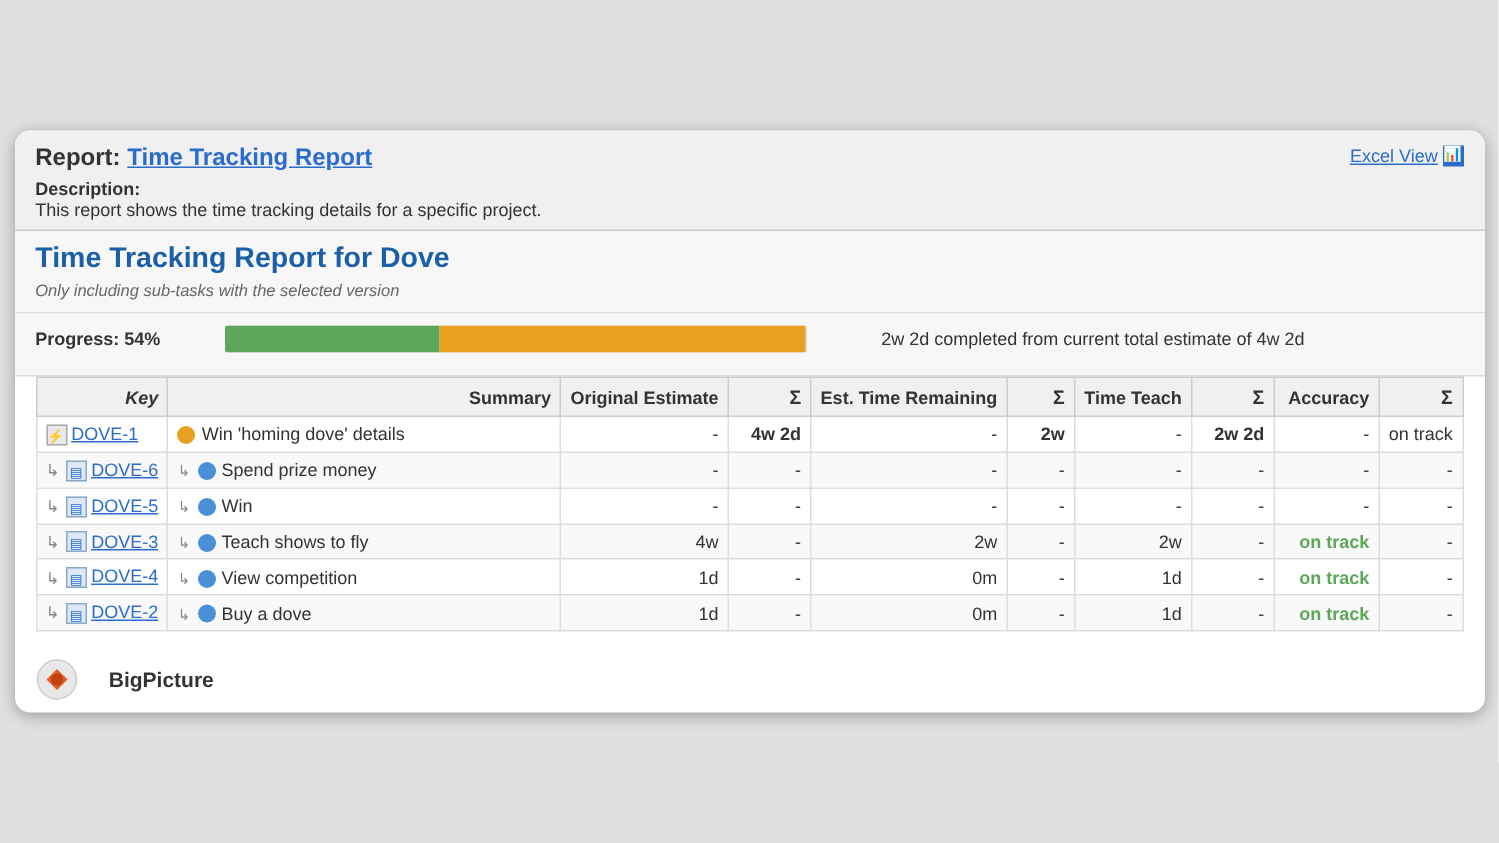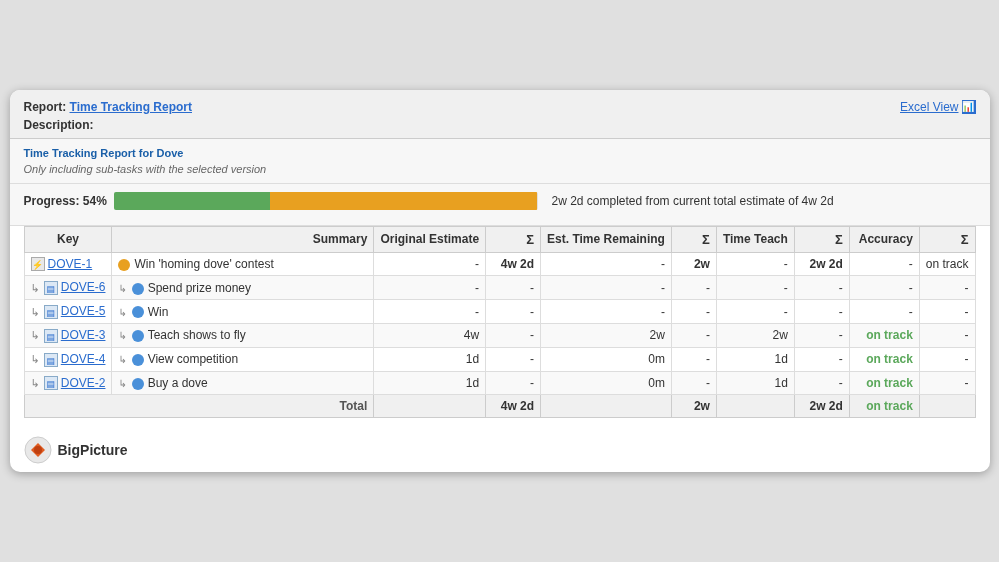--- a/index.html
+++ b/index.html
@@ -18,21 +18,21 @@
       border-radius: 10px;
       box-shadow: 0 2px 10px rgba(0,0,0,0.3);
       overflow: hidden;
     }
     .header-bar {
       background: #f0f0f0;
       border-bottom: 1px solid #ccc;
       padding: 10px 14px 6px 14px;
     }
     .report-title {
-      font-size: 12px;
+      font-size: 16px;
       font-weight: bold;
       color: #333;
       margin-bottom: 4px;
     }
     .report-title a {
       color: #2a6cce;
       text-decoration: underline;
     }
     .description-label {
       font-weight: bold;
@@ -60,39 +60,40 @@
       color: white;
       text-align: center;
       line-height: 14px;
     }
     .sub-header {
       background: #f7f7f7;
       border-bottom: 1px solid #ddd;
       padding: 8px 14px;
     }
     .sub-title {
-      font-size: 11px;
+      font-size: 19px;
       font-weight: bold;
       color: #1a5fa8;
       margin-bottom: 4px;
     }
     .sub-note {
       color: #666;
       font-style: italic;
       font-size: 11px;
     }
     .progress-section {
       padding: 8px 14px 10px 14px;
       background: #f7f7f7;
       border-bottom: 1px solid #ddd;
     }
     .progress-row {
       display: flex;
       align-items: center;
       margin-bottom: 5px;
+      gap: 36px;
     }
     .progress-label {
       font-weight: bold;
       color: #333;
       width: 90px;
       font-size: 12px;
     }
     .progress-bar-container {
       flex: 1;
       height: 18px;
@@ -155,21 +156,21 @@
     .sigma { font-size: 13px; font-weight: bold; }
     .footer-bar {
       padding: 8px 14px;
       display: flex;
       align-items: center;
       gap: 8px;
     }
     .bigpicture-logo {
       display: flex;
       align-items: center;
-      gap: 6px;
+      gap: 21px;
     }
     .bp-icon {
       width: 28px;
       height: 28px;
     }
     .bp-text {
       font-size: 14px;
       font-weight: bold;
       color: #333;
     }
@@ -187,20 +188,21 @@
   <div class="header-bar">
     <div class="desc-row">
       <div>
         <div class="report-title">
           <span>Report:</span>
           <a href="#">Time Tracking Report</a>
         </div>
         <div style="margin-top:4px;">
           <span class="description-label">Description:</span>
           <br>
+          <span class="description-text">This report shows the time tracking details for a specific project.</span>
         </div>
       </div>
       <div>
         <a href="#" class="excel-link">
           <span>Excel View</span>
           <span class="excel-icon">📊</span>
         </a>
       </div>
     </div>
   </div>
@@ -220,21 +222,21 @@
       <div class="progress-info">
         <span>2w 2d completed from current total estimate of 4w 2d</span>
       </div>
     </div>
   </div>
 
   <div class="table-section">
     <table>
       <thead>
         <tr>
-          <th class="key-col" style="text-align:center;">
+          <th class="key-col" style="text-align:right;font-style:italic;">
             <span>Key</span>
           </th>
           <th class="summary-col" style="text-align:right;min-width:200px;">
             <span>Summary</span>
           </th>
           <th style="width:70px;">
             <span>Original Estimate</span>
           </th>
           <th style="width:55px;">
             <span class="sigma">Σ</span>
@@ -256,21 +258,21 @@
           </th>
           <th style="width:40px;">
             <span class="sigma">Σ</span>
           </th>
         </tr>
       </thead>
       <tbody id="table-body">
 
       <tr>
             <td style="white-space: nowrap;"><span style="display: inline-block; width: 14px; height: 14px; background: rgb(232, 232, 232); border: 1px solid rgb(170, 170, 170); text-align: center; line-height: 14px; font-size: 9px; color: rgb(102, 102, 102); vertical-align: middle; margin-right: 3px;">⚡</span><a href="#" style="color: rgb(42, 108, 206); text-decoration: underline;">DOVE-1</a></td>
-            <td><span style="display: inline-block; width: 12px; height: 12px; background: rgb(232, 160, 32); border-radius: 50%; vertical-align: middle; margin-right: 4px;"></span><span>Win 'homing dove' contest</span></td>
+            <td><span style="display: inline-block; width: 12px; height: 12px; background: rgb(232, 160, 32); border-radius: 50%; vertical-align: middle; margin-right: 4px;"></span><span>Win 'homing dove' details</span></td>
             <td style="text-align: right;">-</td>
             <td style="text-align: right; font-weight: bold;">4w 2d</td>
             <td style="text-align: right;">-</td>
             <td style="text-align: right; font-weight: bold;">2w</td>
             <td style="text-align: right;">-</td>
             <td style="text-align: right; font-weight: bold;">2w 2d</td>
             <td style="text-align: right;">-</td>
             <td style="text-align: right;">on track</td>
           </tr>
           <tr>
@@ -325,31 +327,20 @@
             <td style="white-space: nowrap;"><span style="color: rgb(136, 136, 136); font-size: 11px; margin-right: 1px; vertical-align: middle;">↳ </span><span style="display: inline-block; width: 14px; height: 14px; background: rgb(220, 232, 245); border: 1px solid rgb(136, 170, 200); text-align: center; line-height: 14px; font-size: 9px; color: rgb(42, 108, 206); vertical-align: middle; margin-right: 3px;">▤</span><a href="#" style="color: rgb(42, 108, 206); text-decoration: underline;">DOVE-2</a></td>
             <td><span style="color: rgb(136, 136, 136); font-size: 10px; margin-right: 2px;">↳ </span><span style="display: inline-block; width: 12px; height: 12px; background: rgb(74, 144, 217); border-radius: 50%; vertical-align: middle; margin-right: 4px;"></span><span>Buy a dove</span></td>
             <td style="text-align: right;">1d</td>
             <td style="text-align: right; font-weight: normal;">-</td>
             <td style="text-align: right;">0m</td>
             <td style="text-align: right; font-weight: normal;">-</td>
             <td style="text-align: right;">1d</td>
             <td style="text-align: right; font-weight: normal;">-</td>
             <td style="text-align: right; color: rgb(91, 168, 91); font-weight: bold;">on track</td>
             <td style="text-align: right;">-</td>
-          </tr>
-          <tr>
-            <td colspan="2" style="text-align: right; background: rgb(240, 240, 240); font-weight: bold; color: rgb(85, 85, 85); border: 1px solid rgb(204, 204, 204);">Total</td>
-            <td style="text-align: right; background: rgb(240, 240, 240); font-weight: normal; color: rgb(51, 51, 51); border: 1px solid rgb(204, 204, 204);"></td>
-            <td style="text-align: right; background: rgb(240, 240, 240); font-weight: bold; color: rgb(51, 51, 51); border: 1px solid rgb(204, 204, 204);">4w 2d</td>
-            <td style="text-align: right; background: rgb(240, 240, 240); font-weight: normal; color: rgb(51, 51, 51); border: 1px solid rgb(204, 204, 204);"></td>
-            <td style="text-align: right; background: rgb(240, 240, 240); font-weight: bold; color: rgb(51, 51, 51); border: 1px solid rgb(204, 204, 204);">2w</td>
-            <td style="text-align: right; background: rgb(240, 240, 240); font-weight: normal; color: rgb(51, 51, 51); border: 1px solid rgb(204, 204, 204);"></td>
-            <td style="text-align: right; background: rgb(240, 240, 240); font-weight: bold; color: rgb(51, 51, 51); border: 1px solid rgb(204, 204, 204);">2w 2d</td>
-            <td style="text-align: right; background: rgb(240, 240, 240); font-weight: bold; color: rgb(91, 168, 91); border: 1px solid rgb(204, 204, 204);">on track</td>
-            <td style="text-align: right; background: rgb(240, 240, 240); font-weight: normal; color: rgb(51, 51, 51); border: 1px solid rgb(204, 204, 204);"></td>
           </tr>
         </tbody>
     </table>
   </div>
 
   <div class="footer-bar">
     <div class="bigpicture-logo">
       <svg class="bp-icon" viewBox="0 0 28 28" fill="none" xmlns="http://www.w3.org/2000/svg">
         <circle cx="14" cy="14" r="13" fill="#e8e8e8" stroke="#ccc" stroke-width="1"></circle>
         <path d="M7 14 L14 7 L21 14 L14 21 Z" fill="#e05c20"></path>

